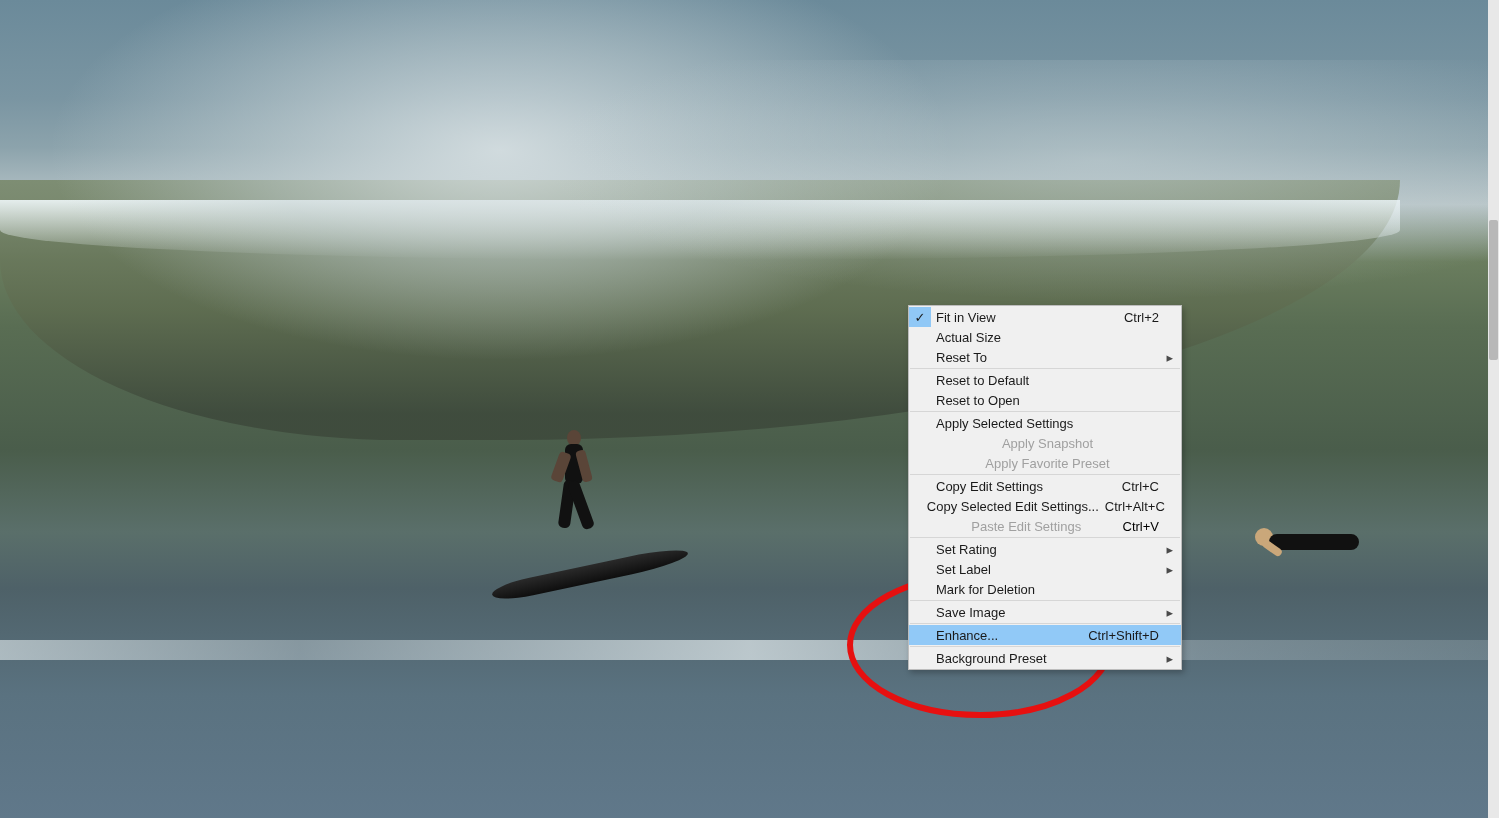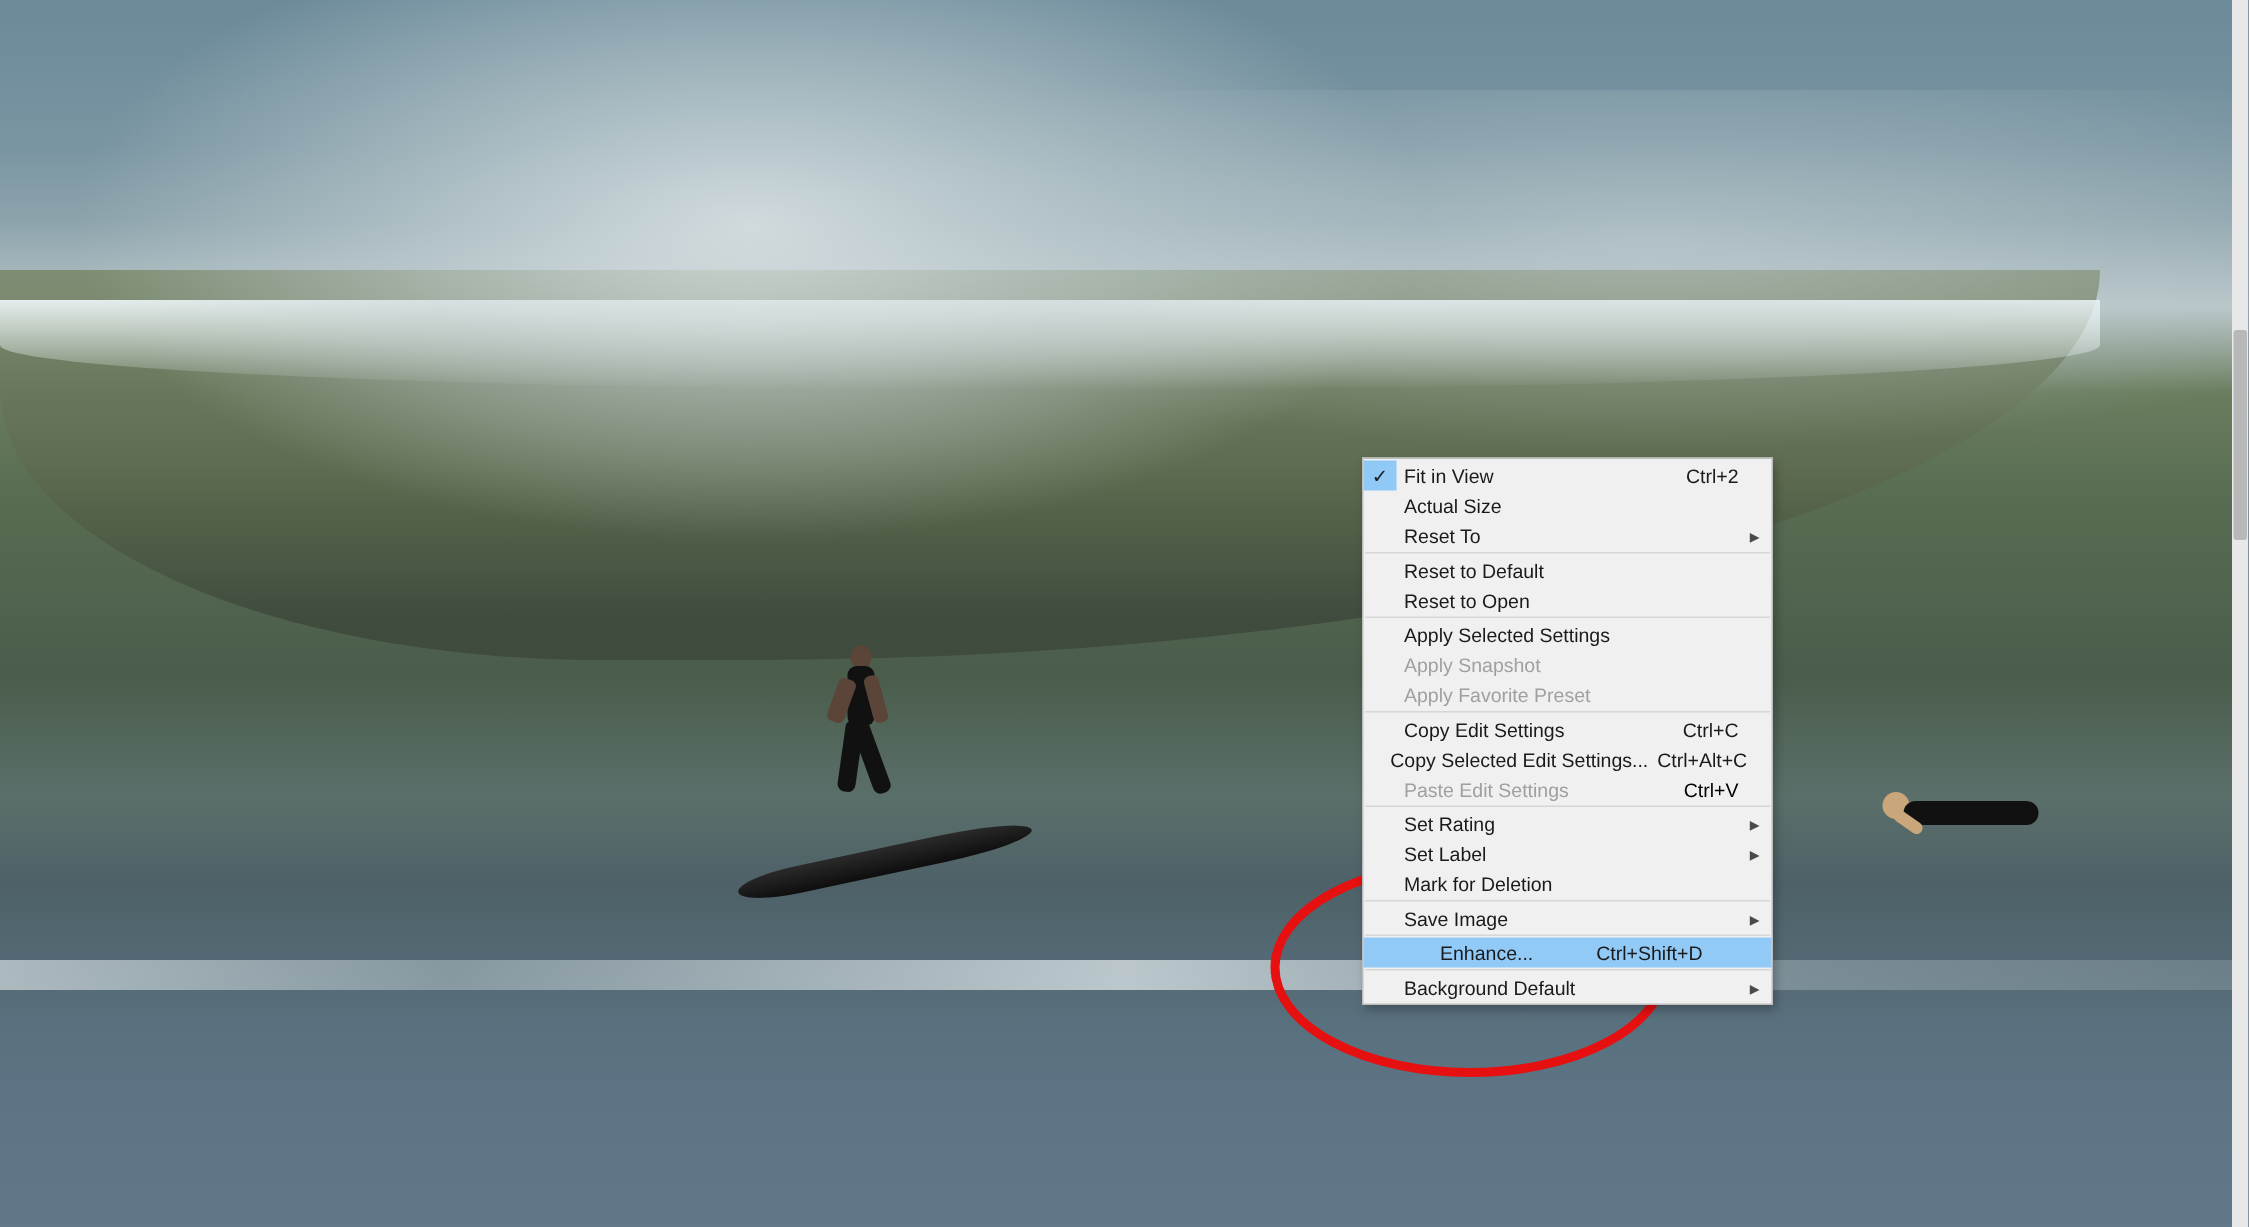--- a/index.html
+++ b/index.html
@@ -151,25 +151,24 @@
 }
 .cm-row .short {
   color: #1a1a1a;
   padding-left: 6px;
 }
 .cm-row .sub {
   width: 14px;
   text-align: right;
   color: #4a4a4a;
 }
-.cm-row.disabled { color: #a0a0a0; }
+.cm-row.disabled { color: #a0a0a0; text-align: center; }
 .cm-row.disabled .short { color: #000000; }
 .cm-row.highlight {
   background: #91c9f7;
-  gap: 24px;
 }
 .cm-sep {
   height: 1px;
   margin: 1px 1px;
   background: #d6d6d6;
 }
 </style>
 </head>
 <body>
 
@@ -289,20 +288,20 @@
     <div class="cm-sep"></div>
     <div class="cm-row highlight">
       <span class="check"></span>
       <span class="lbl">Enhance...</span>
       <span class="short">Ctrl+Shift+D</span>
       <span class="sub"></span>
     </div>
     <div class="cm-sep"></div>
     <div class="cm-row">
       <span class="check"></span>
-      <span class="lbl">Background Default</span>
+      <span class="lbl">Background Preset</span>
       <span class="sub">▸</span>
     </div>
   </div>
 
 <div class="scrollbar">
   <div class="scroll-thumb"></div>
 </div>
 
 </body></html>

